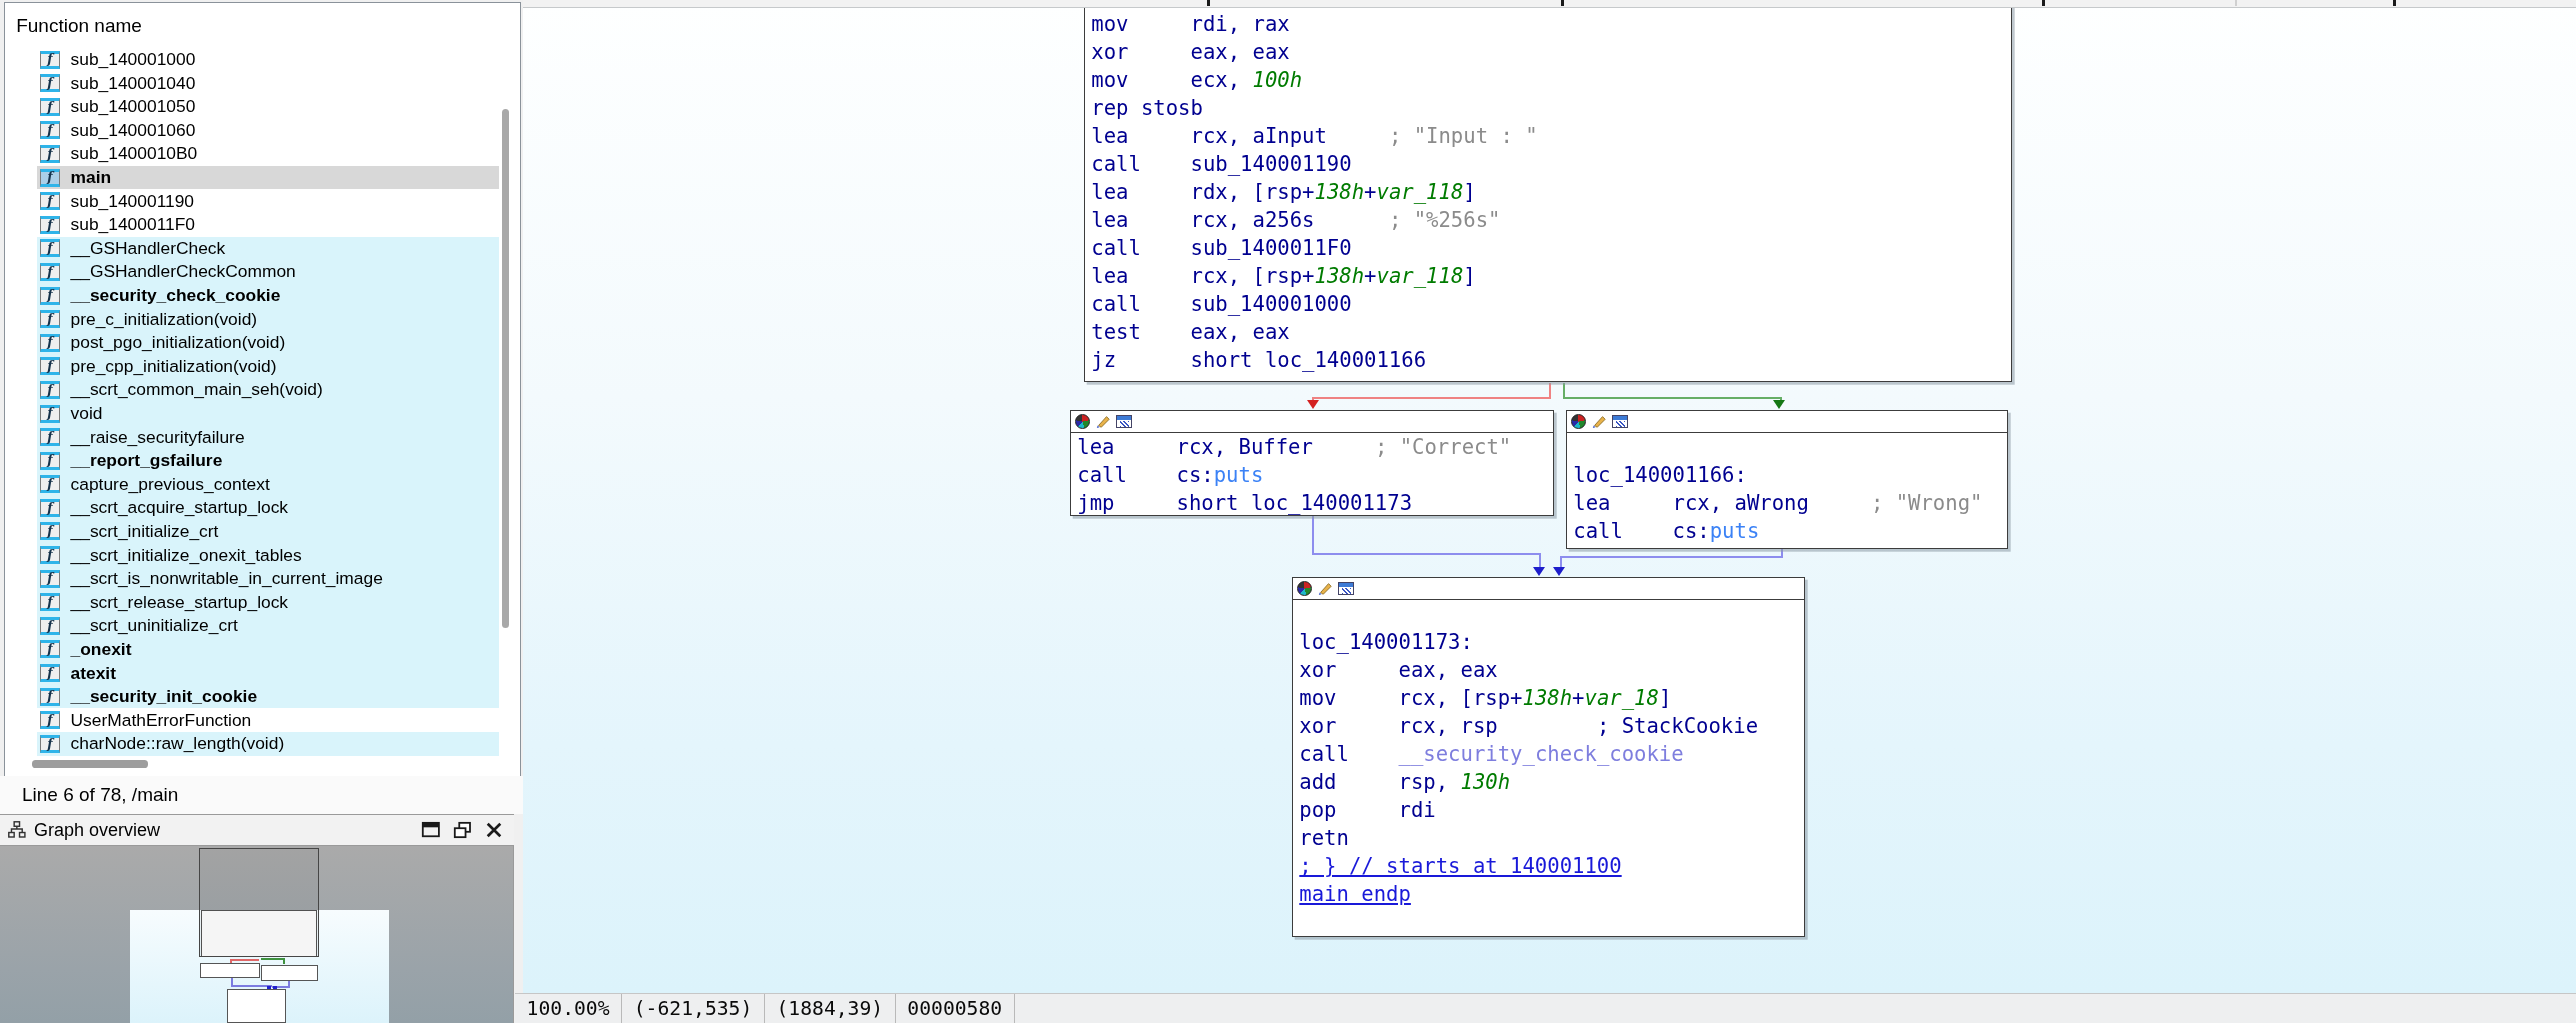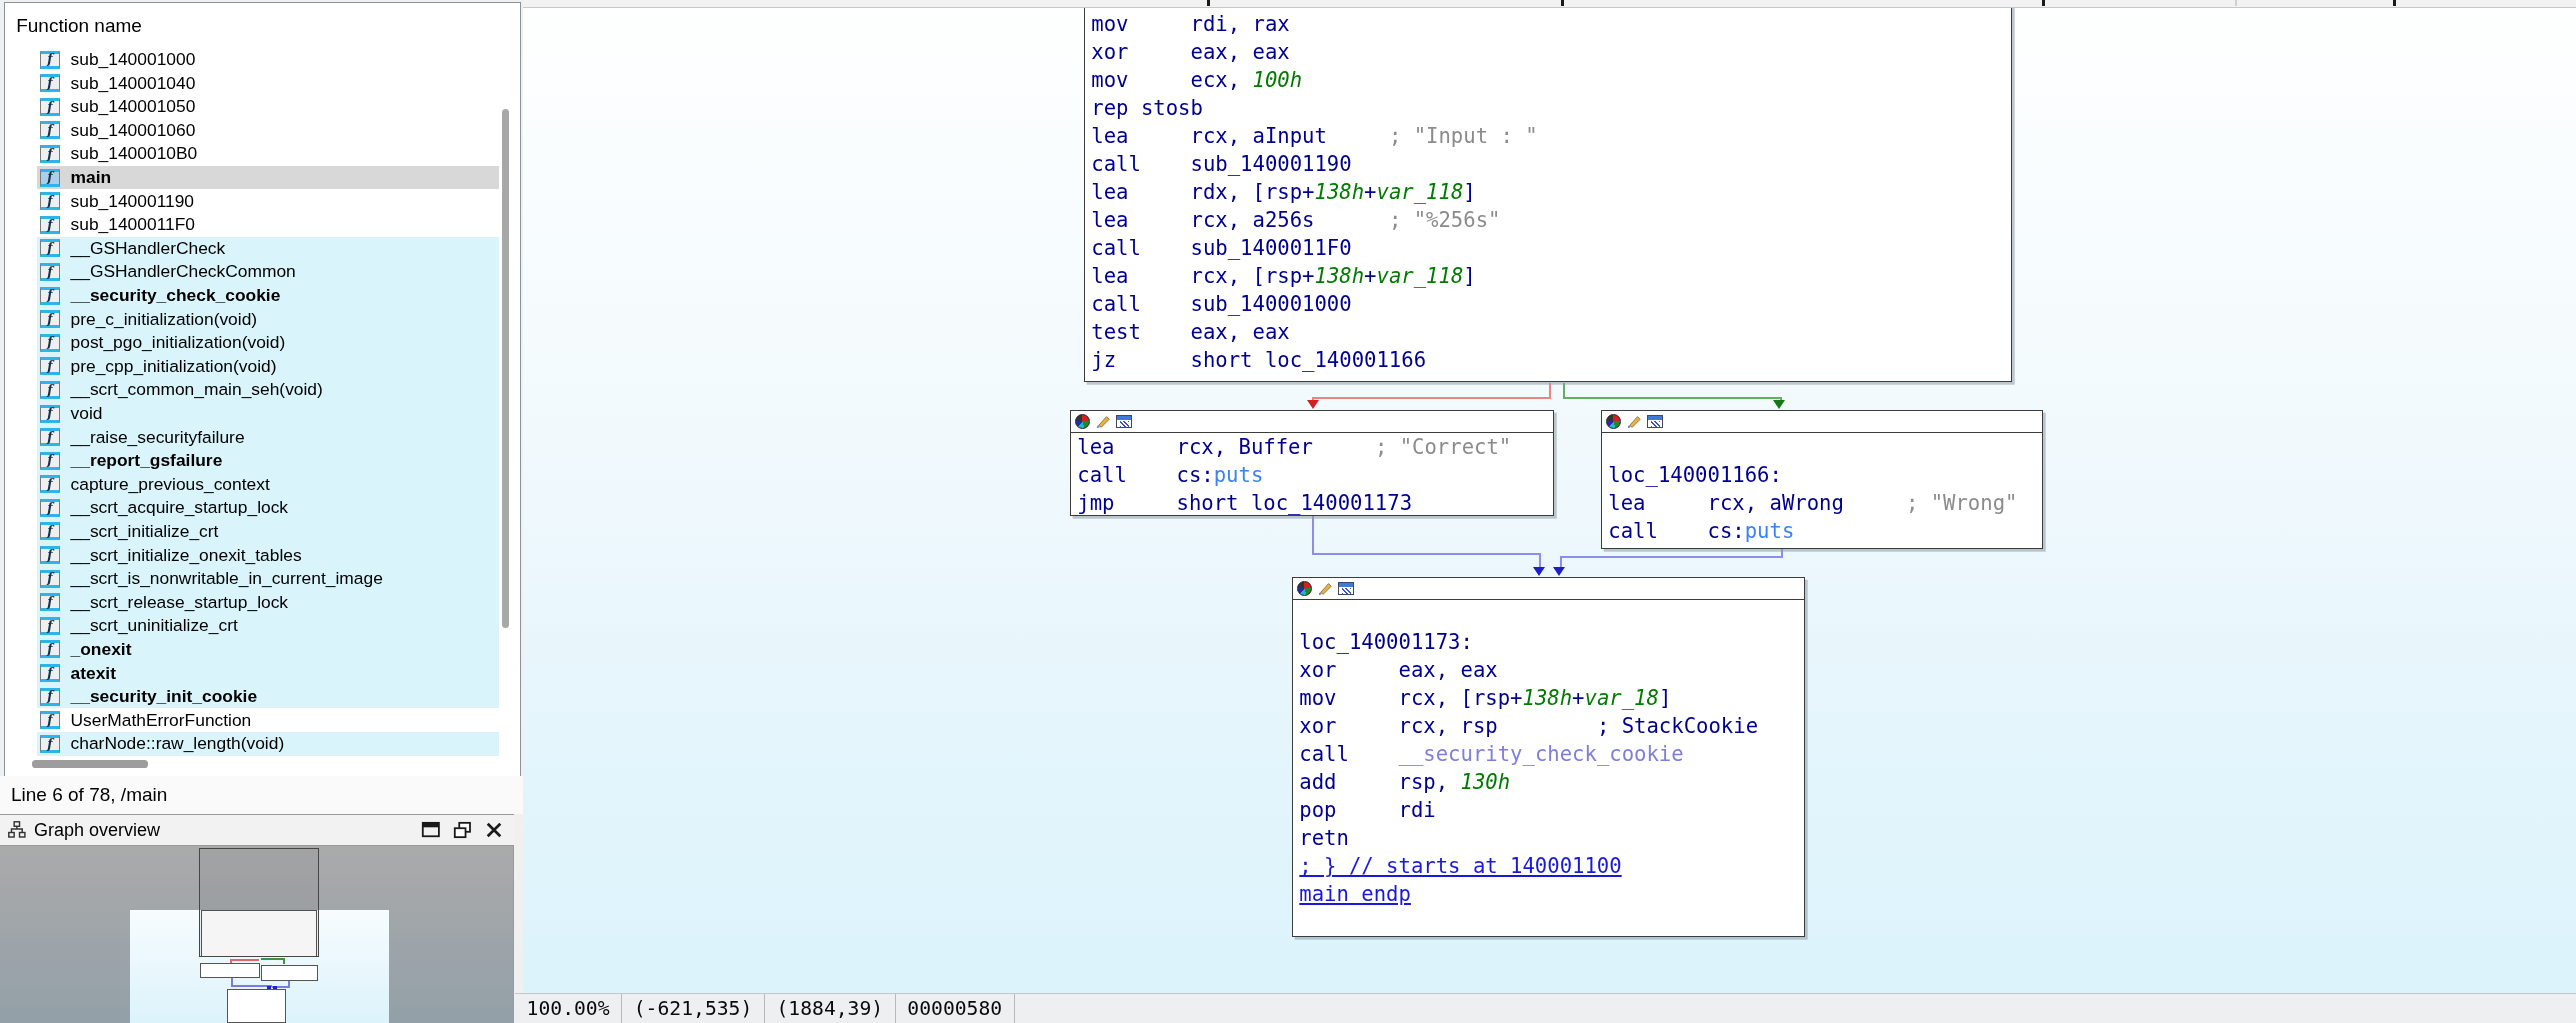--- a/index.html
+++ b/index.html
@@ -22,21 +22,21 @@
          border-top:3.6px solid #2fb4e9;border-bottom:3.6px solid #2fb4e9;
          display:flex;align-items:center;justify-content:center;
          font-family:"DejaVu Serif",serif;font-style:italic;font-weight:bold;
          font-size:12.5px;color:#16324a;line-height:1;}
   .fn-row.sel .ficon{background:#abcfe8;}
   .vscroll{position:absolute;left:497px;top:106px;width:7.2px;height:519px;
            background:#a8a8a8;border-radius:3.6px;}
   .hscroll{position:absolute;left:27px;top:757px;width:116px;height:8px;
            background:#9d9d9d;border-radius:3.6px;}
   .line-bar{position:absolute;left:0;top:776px;width:523px;height:38px;background:#fafafa;
-            font-size:19px;color:#000;line-height:38px;padding-left:11px;box-sizing:border-box;}
+            font-size:19px;color:#000;line-height:38px;padding-left:22px;box-sizing:border-box;}
 
   
   .ov-header{position:absolute;left:0;top:814px;width:514px;height:32px;background:#f2f2f2;
              border-top:0.9px solid #9a9a9a;border-bottom:0.9px solid #9a9a9a;box-sizing:border-box;
              display:flex;align-items:center;}
   .ov-title{font-size:18px;color:#000;margin-left:7.2px;}
   .ov-btns{margin-left:auto;margin-right:10.7px;display:flex;gap:12.5px;align-items:center;}
   .ov-content{position:absolute;left:0;top:846px;width:514px;height:177px;overflow:hidden;
               background:linear-gradient(180deg,#aaaaaa 0%,#9aa3a9 70%,#93a0a7 100%);
               border-right:0.9px solid #9a9a9a;box-sizing:border-box;}
@@ -289,21 +289,21 @@
         <span class="pie-icon"></span>
         <svg width="16" height="15" viewBox="0 0 18 17">
           <path d="M4 13 L13 3 L16 6 L7 15 Z" fill="#e8b24a" stroke="#8a6a20" stroke-width="1"></path>
           <path d="M2 16 L5 15 L3 13 Z" fill="#3a56c4"></path>
         </svg>
         <span class="win-icon"></span>
       </div>
       <div class="code"><div><span class="asm">lea     rcx, Buffer     </span><span class="cmt">; "Correct"</span></div><div><span class="asm">call    cs:</span><span class="mag">puts</span></div><div><span class="asm">jmp     short loc_140001173</span></div></div>
     </div>
 
-    <div class="block" id="block-right" style="left:1043px;top:410px;width:442px;height:139px;margin-left:35px;">
+    <div class="block" id="block-right" style="left:1043px;top:410px;width:442px;height:139px;">
       <div class="iconbar">
         <span class="pie-icon"></span>
         <svg width="16" height="15" viewBox="0 0 18 17">
           <path d="M4 13 L13 3 L16 6 L7 15 Z" fill="#e8b24a" stroke="#8a6a20" stroke-width="1"></path>
           <path d="M2 16 L5 15 L3 13 Z" fill="#3a56c4"></path>
         </svg>
         <span class="win-icon"></span>
       </div>
       <div class="code"><div>&nbsp;</div><div><span class="asm">loc_140001166:</span></div><div><span class="asm">lea     rcx, aWrong     </span><span class="cmt">; "Wrong"</span></div><div><span class="asm">call    cs:</span><span class="mag">puts</span></div></div>
     </div>

